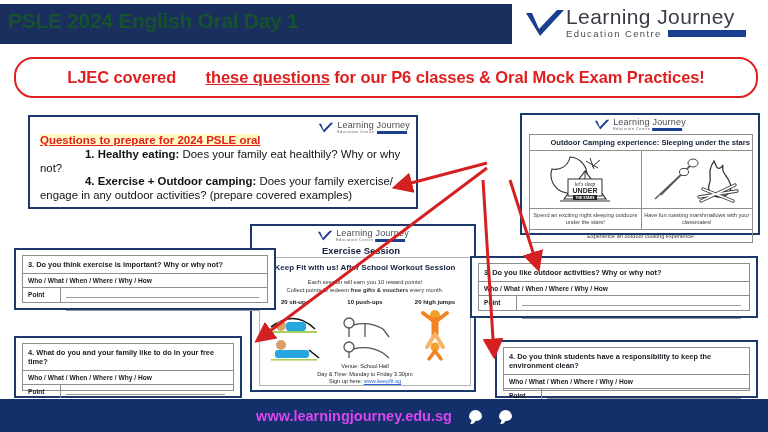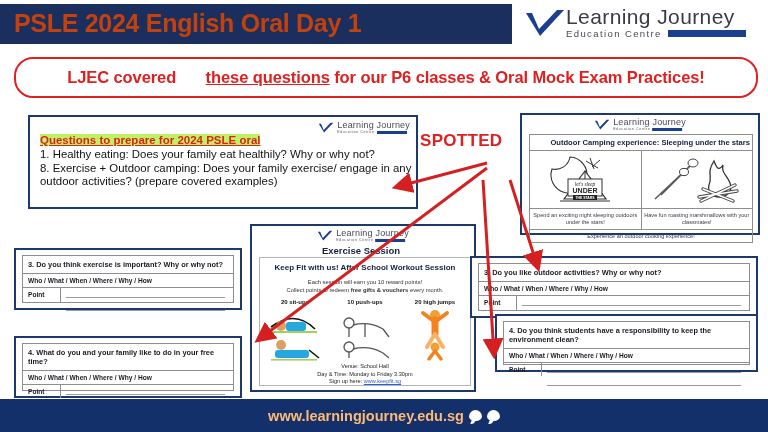--- a/index.html
+++ b/index.html
@@ -8,22 +8,22 @@
     background:#ffffff;
     font-family:"Liberation Sans", sans-serif;
     position:relative;
   }
   .page{position:relative;width:768px;height:432px;overflow:hidden;background:#fff;}
 
   
   .header{position:absolute;left:0;top:0;width:768px;height:48px;}
   .header-bar{position:absolute;left:0;top:4px;width:512px;height:40px;background:#1b2f5e;}
   .header-title{
-    position:absolute;left:14px;top:9px;
-    color:#c2410c;font-size:25px;font-weight:bold;letter-spacing:-0.3px;
+    position:absolute;left:8px;top:9px;
+    color:#14532d;font-size:21px;font-weight:bold;letter-spacing:-0.3px;
     white-space:nowrap;
   }
   .logo-wrap{position:absolute;left:516px;top:4px;width:252px;height:42px;background:#fff;}
   .logo-check{position:absolute;left:8px;top:5px;width:42px;height:30px;}
   .logo-text{position:absolute;left:50px;top:2px;}
   .logo-name{font-size:21px;color:#3b3b48;letter-spacing:0.4px;line-height:22px;white-space:nowrap;}
   .logo-sub-row{display:flex;align-items:center;gap:6px;margin-top:0px;}
   .logo-sub{font-size:9.5px;color:#4a4a55;letter-spacing:1.4px;white-space:nowrap;}
   .logo-rule{width:78px;height:7px;background:#1b3f8f;}
 
@@ -45,25 +45,25 @@
   .mini-name{font-size:9px;color:#4a4a55;letter-spacing:0.2px;line-height:9px;white-space:nowrap;}
   .mini-sub{font-size:3.6px;color:#55555f;letter-spacing:0.6px;white-space:nowrap;}
   .mini-rule{width:30px;height:3px;background:#1b3f8f;margin-left:2px;}
 
   
   #panel-questions{left:28px;top:115px;width:390px;height:94px;}
   #panel-questions .mini-logo{position:absolute;right:6px;top:4px;}
   .q-head{
     position:absolute;left:10px;top:17px;
     color:#e02020;font-size:11.5px;font-weight:bold;text-decoration:underline;
-    background:#bef264;white-space:nowrap;
+    background:#fef9c3;white-space:nowrap;
   }
   .q-body{position:absolute;left:10px;top:31px;width:372px;color:#111;font-size:11.4px;line-height:13.6px;}
   .q-body b{font-weight:normal;}
-  .q-body .lead{font-weight:normal;}
+  .q-body .lead{font-weight:bold;margin-left:45px;}
 
   
   .spotted{
     position:absolute;left:420px;top:131px;
     color:#e02020;font-size:17px;font-weight:bold;letter-spacing:0.3px;white-space:nowrap;
   }
 
   
   #panel-camping{left:520px;top:113px;width:240px;height:122px;}
   #panel-camping .mini-logo{position:absolute;left:50%;transform:translateX(-50%);top:3px;}
@@ -88,43 +88,43 @@
   .ex-line{text-align:center;font-size:5.8px;color:#333;margin-top:6px;line-height:8px;}
   .ex-line b{font-weight:bold;}
   .ex-cols{display:flex;margin-top:5px;}
   .ex-col{flex:1;text-align:center;}
   .ex-col-label{font-size:6px;font-weight:bold;color:#111;}
   .ex-art{height:56px;display:flex;align-items:flex-end;justify-content:center;}
   .ex-foot{text-align:center;font-size:5.6px;color:#222;line-height:7.5px;margin-top:2px;}
   .ex-foot a{color:#2b5fd9;text-decoration:underline;}
 
   
-  #panel-q3-exercise{left:14px;top:248px;width:228px;height:62px;}
+  #panel-q3-exercise{left:14px;top:248px;width:262px;height:62px;}
   
   #panel-q4-freetime{left:14px;top:336px;width:228px;height:62px;}
   
   #panel-q3-outdoor{left:470px;top:256px;width:288px;height:62px;}
   
-  #panel-q4-environment{left:495px;top:314px;width:263px;height:58px;}
+  #panel-q4-environment{left:495px;top:340px;width:263px;height:58px;}
 
   .qt{position:absolute;left:6px;top:5px;right:6px;bottom:5px;border:1px solid #8e8e8e;box-sizing:border-box;display:flex;flex-direction:column;}
   .qt-q{font-size:7.4px;font-weight:bold;color:#1a1a22;padding:4px 5px;border-bottom:1px solid #8e8e8e;line-height:9px;}
   .qt-w{font-size:6.6px;font-weight:bold;color:#1a1a22;padding:3px 5px;border-bottom:1px solid #8e8e8e;}
   .qt-rowbody{flex:1;display:flex;}
   .qt-point{width:38px;font-size:6.6px;font-weight:bold;color:#1a1a22;padding:3px 5px;border-right:1px solid #8e8e8e;box-sizing:border-box;}
   .qt-lines{flex:1;position:relative;}
   .qt-lines::before{content:"";position:absolute;left:5px;right:8px;top:9px;border-top:1px solid #9a9aa2;}
   .qt-lines::after{content:"";position:absolute;left:5px;right:8px;top:22px;border-top:1px solid #9a9aa2;}
 
   
   .arrows{position:absolute;left:0;top:0;width:768px;height:432px;pointer-events:none;}
 
   
   .footer{position:absolute;left:0;bottom:0;width:768px;height:33px;background:#14306b;display:flex;align-items:center;justify-content:center;}
-  .footer-text{color:#fdba74;font-size:14.5px;font-weight:bold;white-space:nowrap;display:flex;align-items:center;gap:5px;}
+  .footer-text{color:#d946ef;font-size:14.5px;font-weight:bold;white-space:nowrap;display:flex;align-items:center;gap:17px;}
   .chat-ic{display:inline-block;width:13px;height:11px;background:#ffffff;border-radius:50% 50% 50% 50%/60% 60% 40% 40%;position:relative;}
   .chat-ic::after{content:"";position:absolute;left:2px;bottom:-3px;width:4px;height:4px;background:#fff;border-radius:0 0 3px 0;transform:skewX(-20deg);}
 </style>
 </head>
 <body>
 
 <div class="page">
 
   <div class="header">
     <div class="header-bar"></div>
@@ -157,25 +157,24 @@
         <div class="mini-name">Learning Journey</div>
         <div style="display:flex;align-items:center;">
           <div class="mini-sub">Education Centre</div>
           <div class="mini-rule"></div>
         </div>
       </div>
     </div>
     <div class="q-head">Questions to prepare for 2024 PSLE oral</div>
     <div class="q-body">
       <span class="lead">1. Healthy eating: </span><b>Does your family eat healthily? Why or why not?</b><br>
-      <span class="lead">8. Exercise + Outdoor camping: </span><b>Does your family exercise/ engage in any outdoor activities? (prepare covered examples)</b>
-    </div>
-  </div>
-
-  <div class="spotted">SPOTTED</div>
+      <span class="lead">4. Exercise + Outdoor camping: </span><b>Does your family exercise/ engage in any outdoor activities? (prepare covered examples)</b>
+    </div>
+  </div>
+
 
   <div class="panel" id="panel-camping">
     <div class="mini-logo">
       <svg class="mini-check" viewBox="0 0 42 30">
         <path d="M2 4 L16 27 L40 1 L33 1 L15 20 L8 4 Z" fill="#1b3f8f"></path>
       </svg>
       <div>
         <div class="mini-name">Learning Journey</div>
         <div style="display:flex;align-items:center;">
           <div class="mini-sub">Education Centre</div>

